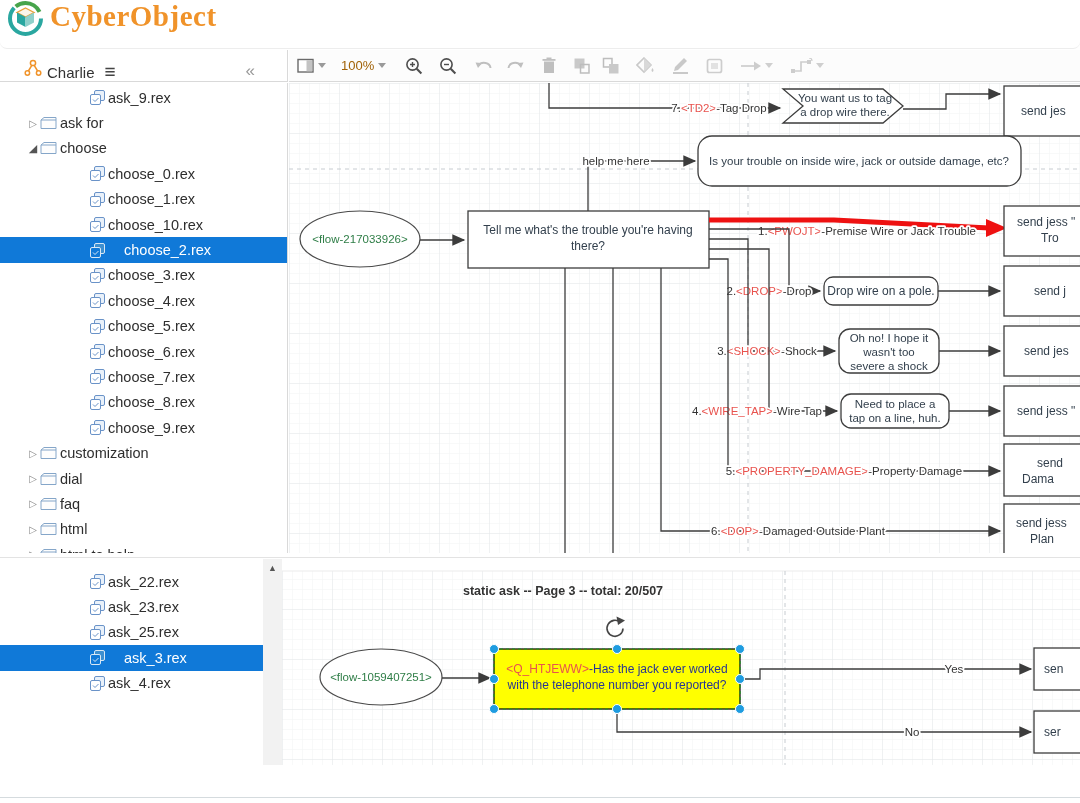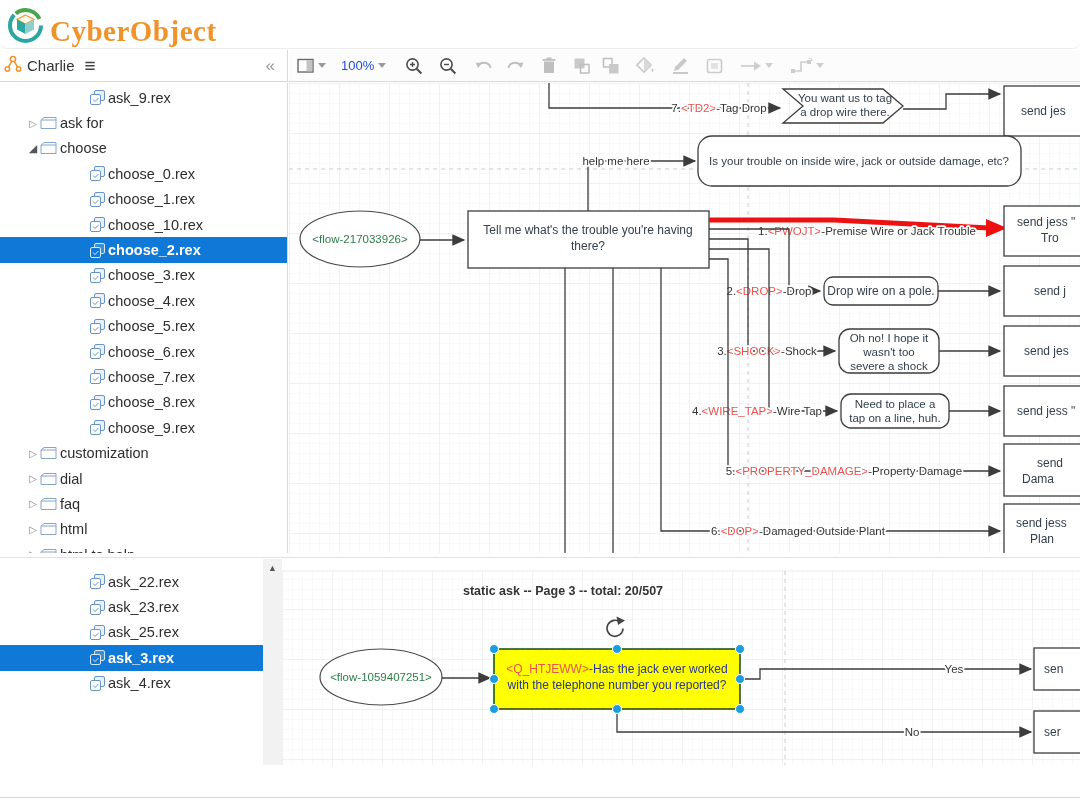--- a/index.html
+++ b/index.html
@@ -1,42 +1,42 @@
 <!DOCTYPE html>
 <html><head>
 <meta charset="utf-8">
 <style>
   * { box-sizing: border-box; margin: 0; padding: 0; }
   html,body { width:1080px; height:803px; background:#fff; font-family:"Liberation Sans", sans-serif; overflow:hidden; }
   .app { position:relative; width:1080px; height:803px; background:#fff; }
 
   
-  #header { position:absolute; left:0; top:0; width:1080px; height:49px; border-bottom:1px solid #ededed; display:flex; align-items:flex-end; padding-left:7px; background:#fff;border-radius:7px; }
+  #header { position:absolute; left:0; top:0; width:1080px; height:49px; border-bottom:1px solid #ededed; display:flex; align-items:flex-start; padding-left:7px; background:#fff;border-radius:7px; }
   #logo-text { font-family:"Liberation Serif", serif; font-weight:bold; font-size:29px; color:#f0932a; margin-left:6px; letter-spacing:0.5px; }
 
   
-  #sidebar-head { position:absolute; left:0; top:50px; width:288px; height:32px; border-bottom:1px solid #d9d9d9; border-right:1px solid #d9d9d9; display:flex; align-items:center; padding:0 4px; background:#fff; }
+  #sidebar-head { position:absolute; left:0; top:50px; width:288px; height:32px; border-bottom:1px solid #d9d9d9; border-right:1px solid #d9d9d9; display:flex; align-items:flex-end; padding:0 24px; background:#fff; }
   #user-name { font-size:15px; color:#333; margin-left:5px; }
   #menu-icon { font-size:19px; color:#444; margin-left:10px; cursor:pointer; line-height:1; }
   #collapse-icon { margin-left:auto; font-size:17px; color:#999; cursor:pointer; padding-right:8px; }
   #toolbar { position:absolute; left:289px; top:50px; width:791px; height:32px; border-bottom:1px solid #d9d9d9; display:flex; align-items:center; padding-left:8px; background:#fcfcfc; }
   .tbtn { display:flex; align-items:center; margin-right:11px; cursor:pointer; }
   .caret { width:0; height:0; border-left:4px solid transparent; border-right:4px solid transparent; border-top:5px solid #9a9a9a; margin-left:3px; }
   .caret.dis { border-top-color:#cfcfcf; }
-  #zoom-label { font-size:13px; color:#1d4ed8; margin:0 1px 0 4px; }
+  #zoom-label { font-size:13px; color:#a16207; margin:0 1px 0 4px; }
 
   
   #tree { position:absolute; left:0; top:83px; width:288px; height:470px; border-right:1px solid #d9d9d9; overflow:hidden; padding-top:2px; }
   .row { height:25.4px; display:flex; align-items:center; font-size:14.5px; color:#2e2e2e; white-space:nowrap; cursor:pointer; }
   .row .tw { width:14px; font-size:10px; color:#8a8a8a; text-align:center; flex:none; }
   .row .tw.exp { color:#555; font-size:11px; }
   .row.folder { padding-left:26px; }
   .row.file { padding-left:90px; }
   .row .ic { flex:none; display:flex; align-items:center; margin-right:3px; }
-  .row.sel { background:#1079d8; color:#fff; font-weight:bold; }
+  .row.sel { background:#1079d8; color:#fff; font-weight:normal;gap:16px; }
   #tree2 { position:absolute; left:0; top:559px; width:263px; height:206px; overflow:hidden; padding-top:10px; }
   #scroll2 { position:absolute; left:263px; top:559px; width:19px; height:206px; background:#f2f2f2; }
   #scroll-up { width:19px; height:18px; display:flex; align-items:center; justify-content:center; font-size:9px; color:#555; cursor:pointer; }
 
   
   #canvas1 { position:absolute; left:289px; top:83px; width:791px; height:470px; }
   #panel2-border { position:absolute; left:0; top:557px; width:1080px; height:0; border-top:1px solid #e3e3e3; }
   #canvas2 { position:absolute; left:282px; top:559px; width:798px; height:206px; }
   #footer-line { position:absolute; left:0; top:797px; width:1080px; height:0; border-top:1px solid #d5dbde; }
 

